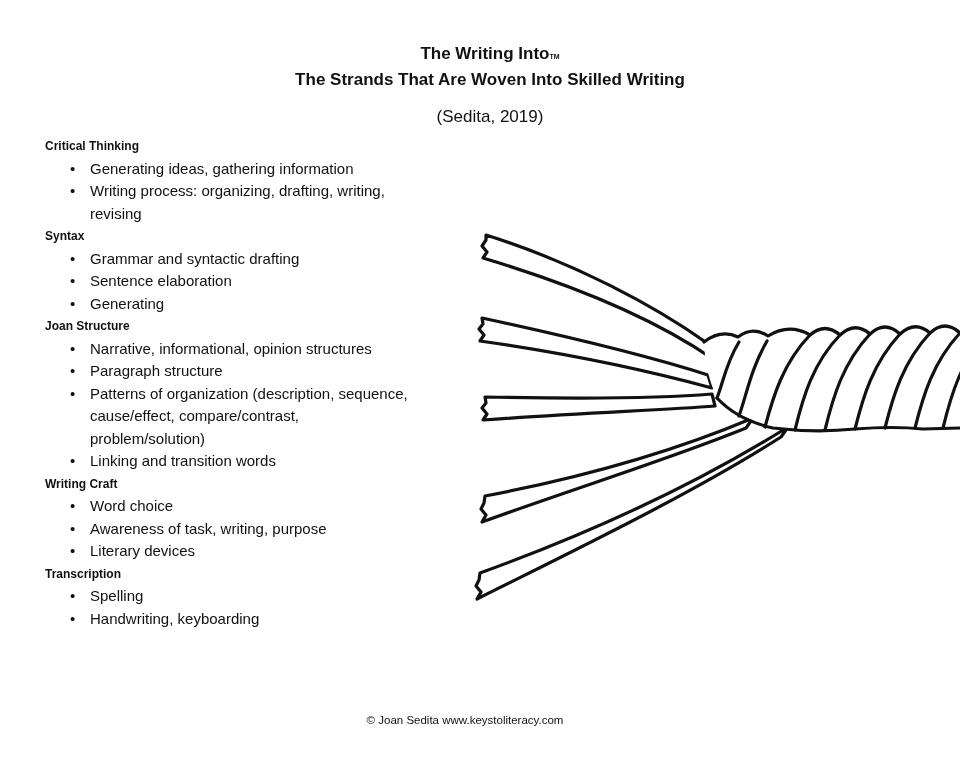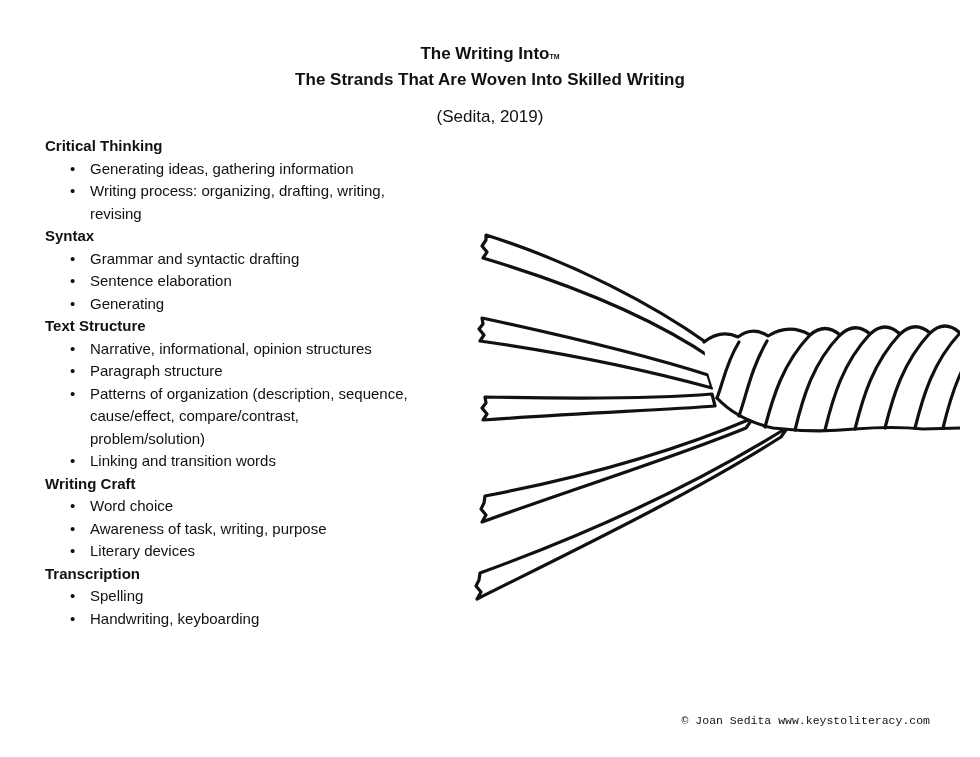--- a/index.html
+++ b/index.html
@@ -23,21 +23,21 @@
   .title-line3{font-weight:normal;margin-top:14px;}
   .outline{
     position:absolute;
     left:45px;top:135px;
     width:420px;
   }
   .section{}
   .section:first-child{margin-top:0;}
   .section-heading{
     font-weight:bold;
-    font-size:15px;
+    font-size:12px;
     line-height:22.5px;
   }
   .bullet-list{
     margin:0;padding:0 0 0 25px;
     list-style:none;
     width:345px;
   }
   .bullet-item{
     position:relative;
     font-size:15px;
@@ -51,24 +51,23 @@
     text-align:left;
   }
   .rope-wrap{
     position:absolute;
     left:455px;top:185px;
     width:505px;height:440px;
   }
   .footer{
     position:absolute;
     top:714px;left:0;right:50px;
-    text-align:right;
+    text-align:center;
     font-size:11.5px;
     color:#111111;
-    font-family:Liberation Mono, monospace;
   }
   svg .ink{stroke:#111111;fill:none;stroke-width:3.2;stroke-linecap:round;stroke-linejoin:round;}
   svg .strand{fill:#ffffff;stroke:#111111;stroke-width:3.2;stroke-linejoin:round;}
   svg .bodyfill{fill:#ffffff;stroke:none;}
 </style>
 </head>
 <body>
 
 <div class="title-block">
   <div class="title-line1"><span>The Writing Into</span><sub class="title-tm">TM</sub></div>
@@ -86,21 +85,21 @@
     </div>
     <div class="section">
       <div class="section-heading">Syntax</div>
       <ul class="bullet-list">
         <li class="bullet-item"><span class="bullet-dot">•</span><span>Grammar and syntactic drafting</span></li>
         <li class="bullet-item"><span class="bullet-dot">•</span><span>Sentence elaboration</span></li>
         <li class="bullet-item"><span class="bullet-dot">•</span><span>Generating</span></li>
       </ul>
     </div>
     <div class="section">
-      <div class="section-heading">Text Structure</div>
+      <div class="section-heading">Joan Structure</div>
       <ul class="bullet-list">
         <li class="bullet-item"><span class="bullet-dot">•</span><span>Narrative, informational, opinion structures</span></li>
         <li class="bullet-item"><span class="bullet-dot">•</span><span>Paragraph structure</span></li>
         <li class="bullet-item"><span class="bullet-dot">•</span><span>Patterns of organization (description, sequence, cause/effect, compare/contrast, problem/solution)</span></li>
         <li class="bullet-item"><span class="bullet-dot">•</span><span>Linking and transition words</span></li>
       </ul>
     </div>
     <div class="section">
       <div class="section-heading">Writing Craft</div>
       <ul class="bullet-list">

